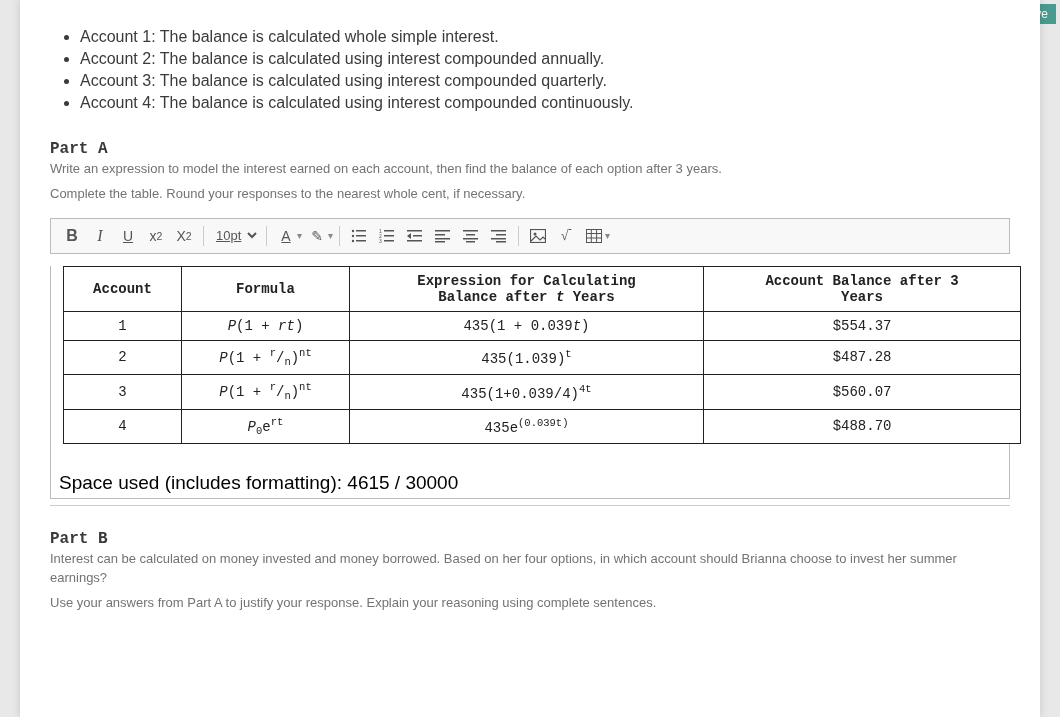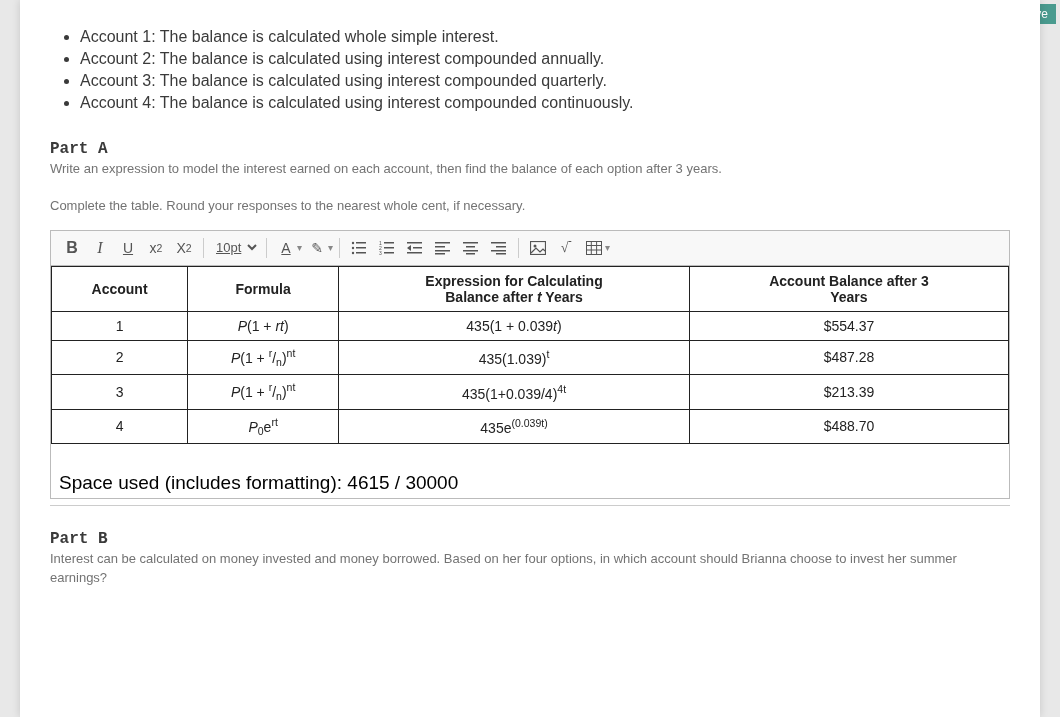--- a/index.html
+++ b/index.html
@@ -111,21 +111,22 @@
   }
   .toolbar .chev { font-size:10px; color:#888; margin-left:-4px; }
   .editor {
     border: 1px solid #bbb;
     border-top: none;
     padding: 0;
   }
   table.interest {
     width: 100%;
     border-collapse: collapse;
-    margin: 0;
+    margin: 12px;
+    font-family: Liberation Mono, monospace;
   }
   table.interest th, table.interest td {
     border: 1px solid #222;
     padding: 6px 10px;
     font-size: 14px;
     text-align: center;
   }
   table.interest th {
     font-weight: bold;
     background: #fff;
@@ -166,21 +167,21 @@
 
   <ul class="accounts">
     <li>Account 1: The balance is calculated whole simple interest.</li>
     <li>Account 2: The balance is calculated using interest compounded annually.</li>
     <li>Account 3: The balance is calculated using interest compounded quarterly.</li>
     <li>Account 4: The balance is calculated using interest compounded continuously.</li>
   </ul>
 
   <div class="part-label">Part A</div>
   <div class="prompt">Write an expression to model the interest earned on each account, then find the balance of each option after 3 years.</div>
-  <div class="prompt" style="margin-top:18px">Complete the table. Round your responses to the nearest whole cent, if necessary.</div>
+  <div class="prompt" style="margin-top:6px">Complete the table. Round your responses to the nearest whole cent, if necessary.</div>
 
   <div class="toolbar">
     <div class="tb bold">B</div>
     <div class="tb italic">I</div>
     <div class="tb" style="text-decoration:underline">U</div>
     <div class="tb">
         <span>x</span>
         <span class="super">2</span>
       </div>
     <div class="tb">
@@ -295,31 +296,32 @@
         <tr>
           <td>2</td>
           <td><i>P</i>(1 + <sup>r</sup>/<sub>n</sub>)<sup>nt</sup></td>
           <td>435(1.039)<sup>t</sup></td>
           <td>$487.28</td>
         </tr>
         <tr>
           <td>3</td>
           <td><i>P</i>(1 + <sup>r</sup>/<sub>n</sub>)<sup>nt</sup></td>
           <td>435(1+0.039/4)<sup>4t</sup></td>
-          <td>$213.39</td>
+          <td>$560.07</td>
         </tr>
         <tr>
           <td>4</td>
           <td><i>P</i><sub>0</sub>e<sup>rt</sup></td>
           <td>435e<sup>(0.039t)</sup></td>
           <td>$488.70</td>
         </tr>
       </tbody>
     </table>
     <div class="space-used">Space used (includes formatting): 4615 / 30000</div>
   </div>
 
   <div class="hr"></div>
 
   <div class="part-label" style="margin-top:24px">Part B</div>
   <div class="prompt">Interest can be calculated on money invested and money borrowed. Based on her four options, in which account should Brianna choose to invest her summer earnings?</div>
+  <div class="prompt" style="margin-top:6px">Use your answers from Part A to justify your response. Explain your reasoning using complete sentences.</div>
 
 </div>
 
 </body></html>

